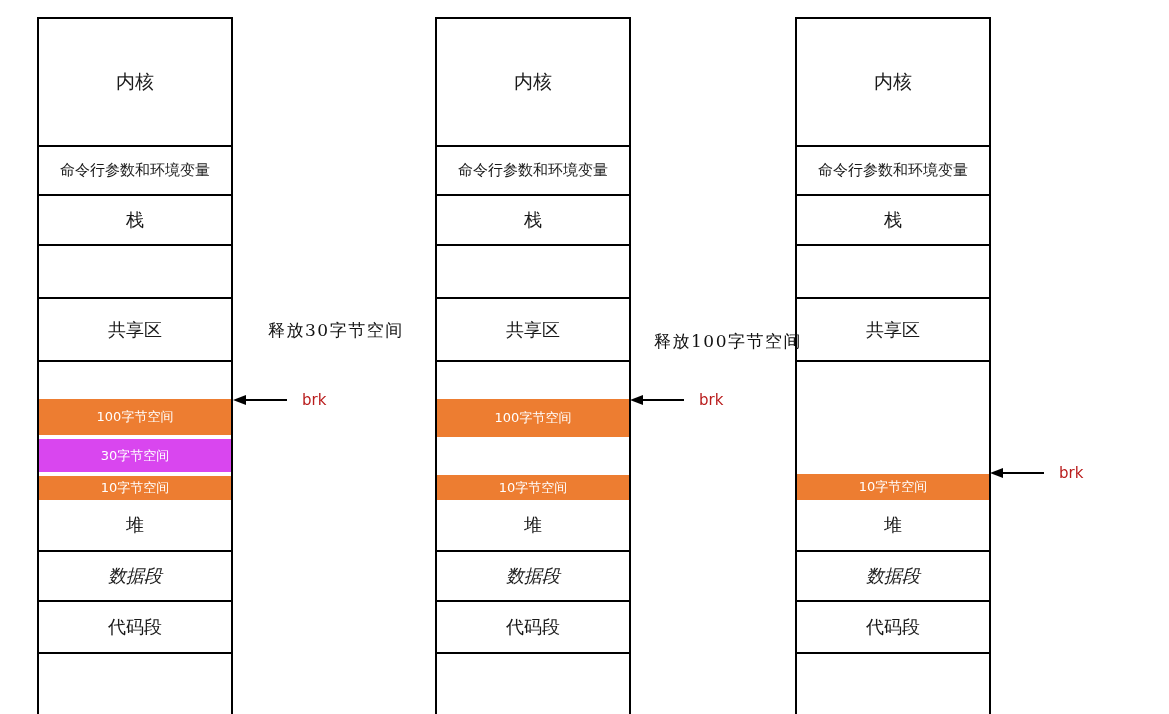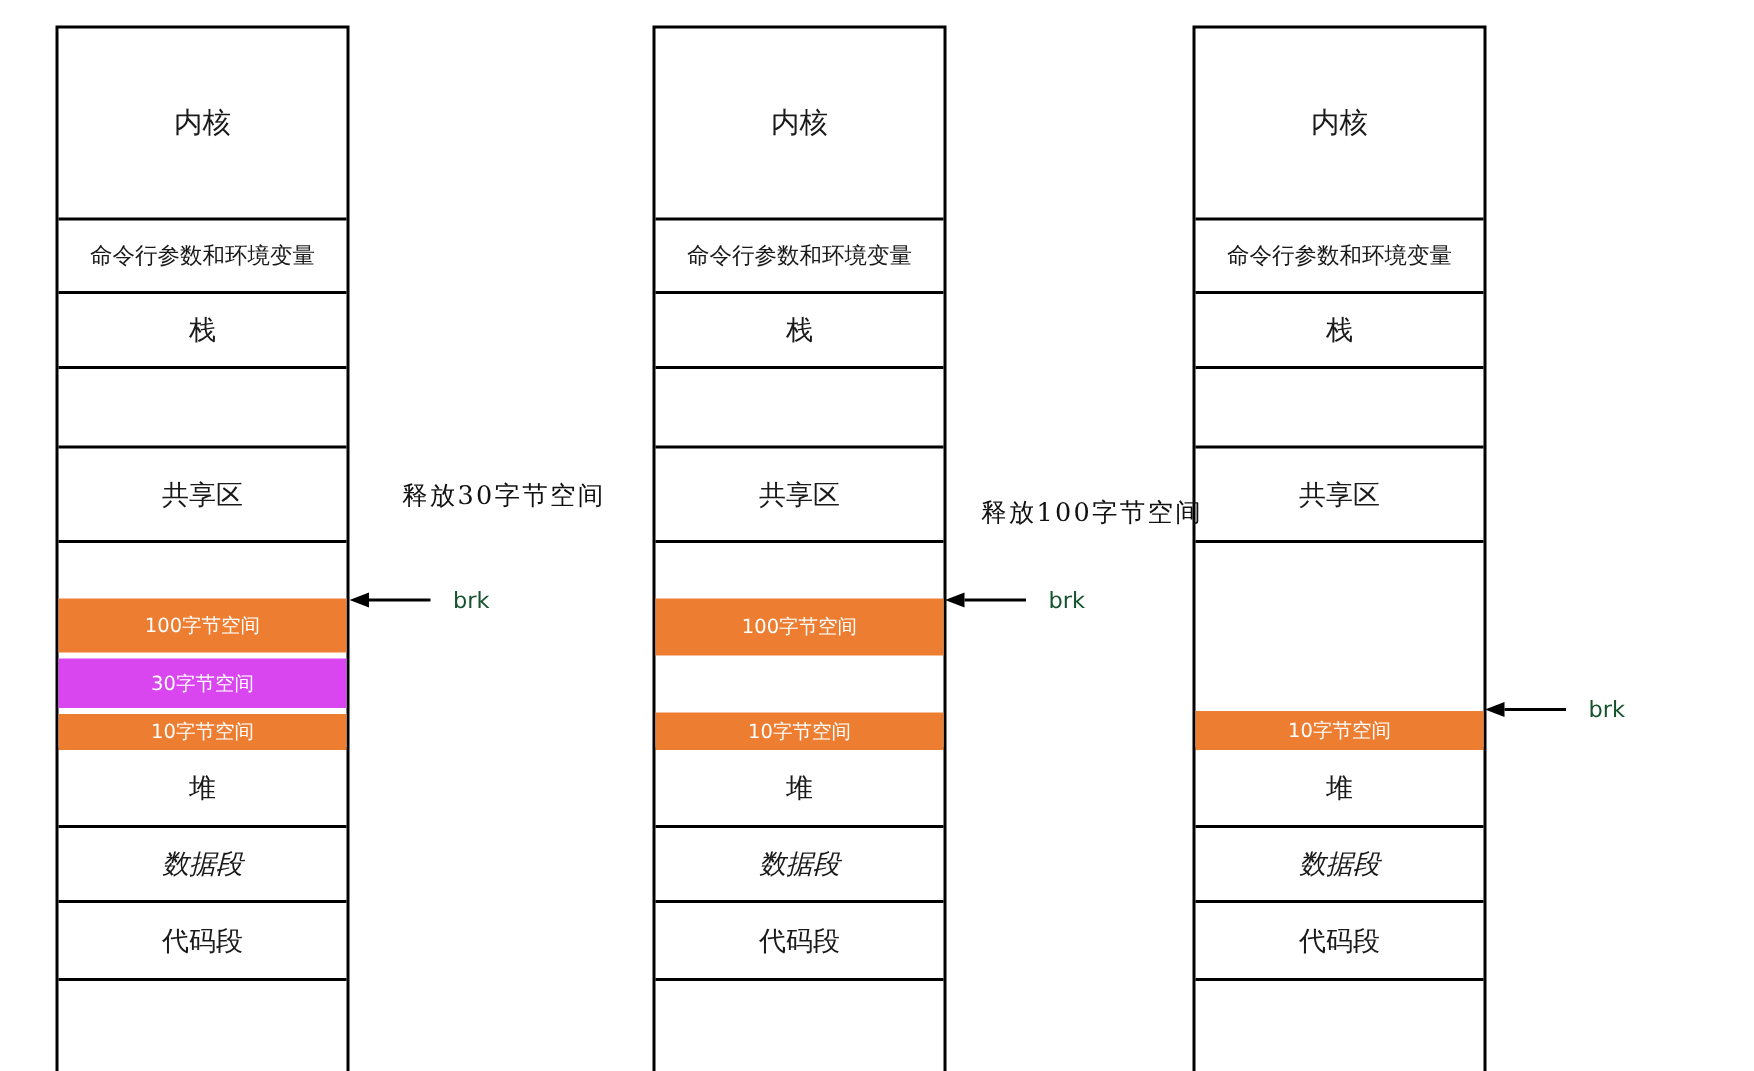--- a/index.html
+++ b/index.html
@@ -84,21 +84,21 @@
     border-right: 13px solid #000000;
   }
   .brk .shaft {
     width: 41px;
     height: 2px;
     background: #000000;
   }
   .brk .brk-text {
     margin-left: 15px;
     font-size: 15px;
-    color: #14532d;
+    color: #b91c1c;
   }
 
   
   .free-note {
     position: absolute;
     font-family: "DejaVu Serif", "Liberation Serif", serif;
     font-size: 17px;
     color: #111111;
     letter-spacing: 1.5px;
     white-space: nowrap;

